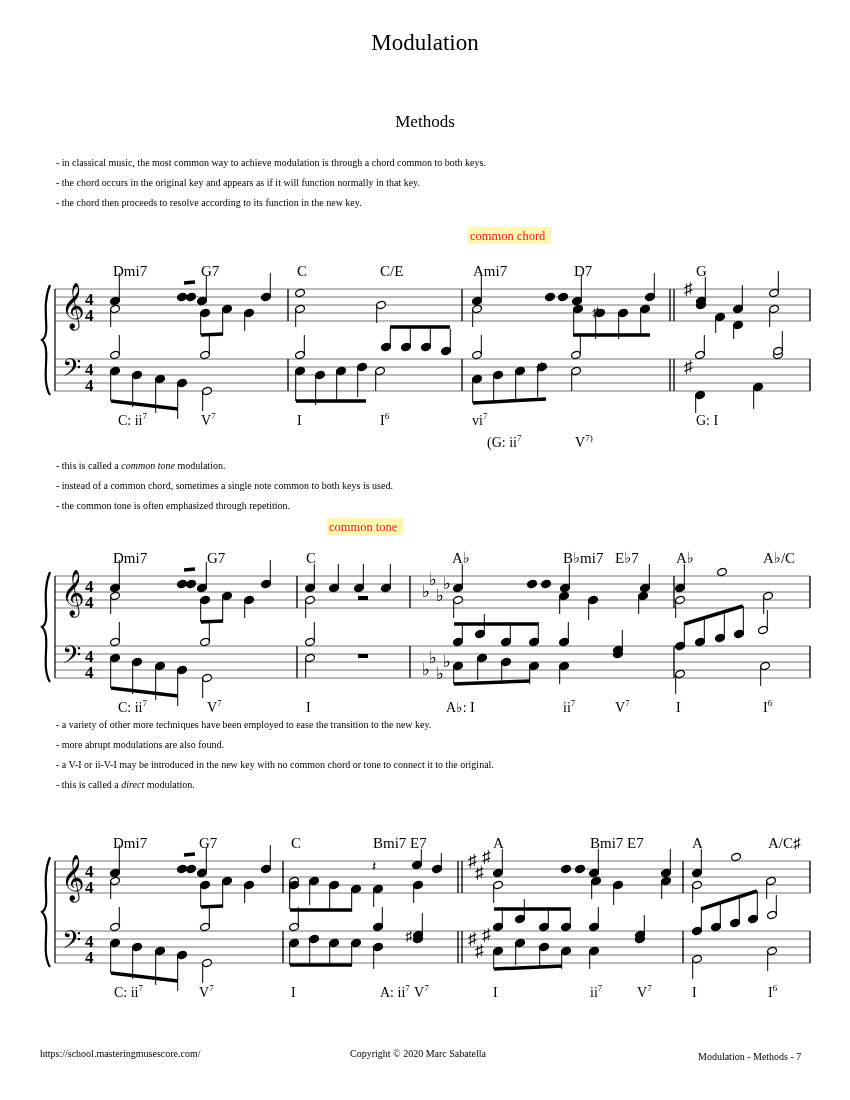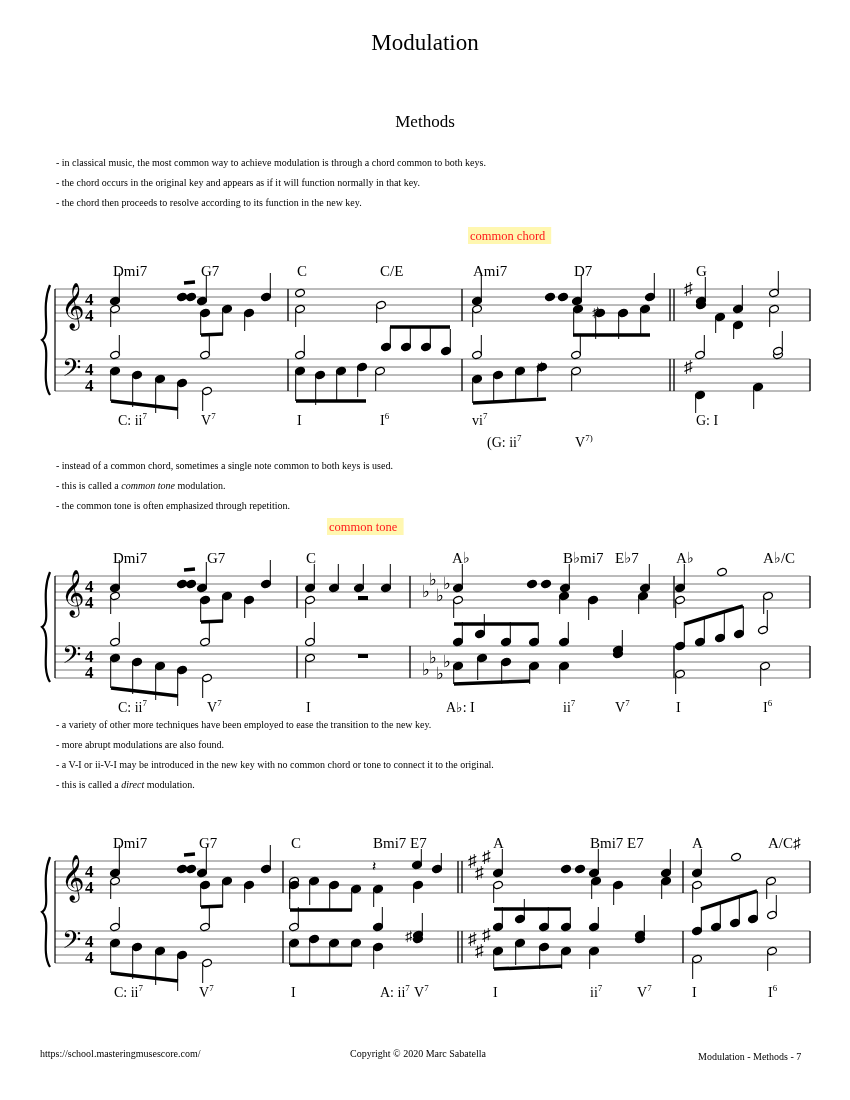--- a/index.html
+++ b/index.html
@@ -193,22 +193,22 @@
     <ellipse cx="700" cy="167" rx="4.6" ry="3.4" transform="rotate(-20 700 167)" fill="#000" stroke="#000" stroke-width="1.3"></ellipse>
     <line x1="695.7" x2="695.7" y1="167" y2="185" stroke="#000" stroke-width="1"></line>
     <ellipse cx="778" cy="127" rx="4.6" ry="3.4" transform="rotate(-20 778 127)" fill="#fff" stroke="#000" stroke-width="1.3"></ellipse>
     <ellipse cx="778" cy="123" rx="4.6" ry="3.4" transform="rotate(-20 778 123)" fill="#fff" stroke="#000" stroke-width="1.3"></ellipse>
     <line x1="782.3" x2="782.3" y1="123" y2="103" stroke="#000" stroke-width="1"></line>
     <ellipse cx="758" cy="159" rx="4.6" ry="3.4" transform="rotate(-20 758 159)" fill="#000" stroke="#000" stroke-width="1.3"></ellipse>
     <line x1="753.7" x2="753.7" y1="159" y2="181" stroke="#000" stroke-width="1"></line>
   </svg>
 
 <div class="para" id="para1" style="top:456px">
+    <div><span>- this is called a </span><i>common tone</i><span> modulation.</span></div>
     <div><span>- instead of a common chord, sometimes a single note common to both keys is used.</span></div>
-    <div><span>- this is called a </span><i>common tone</i><span> modulation.</span></div>
     <div><span>- the common tone is often emphasized through repetition.</span></div>
   </div>
 <svg class="score" id="sys1" style="top:515px" height="200">
     <line x1="55" x2="810" y1="61" y2="61" stroke="#777" stroke-width="1"></line>
     <line x1="55" x2="810" y1="69" y2="69" stroke="#777" stroke-width="1"></line>
     <line x1="55" x2="810" y1="77" y2="77" stroke="#777" stroke-width="1"></line>
     <line x1="55" x2="810" y1="85" y2="85" stroke="#777" stroke-width="1"></line>
     <line x1="55" x2="810" y1="93" y2="93" stroke="#777" stroke-width="1"></line>
     <line x1="55" x2="810" y1="131" y2="131" stroke="#777" stroke-width="1"></line>
     <line x1="55" x2="810" y1="139" y2="139" stroke="#777" stroke-width="1"></line>

